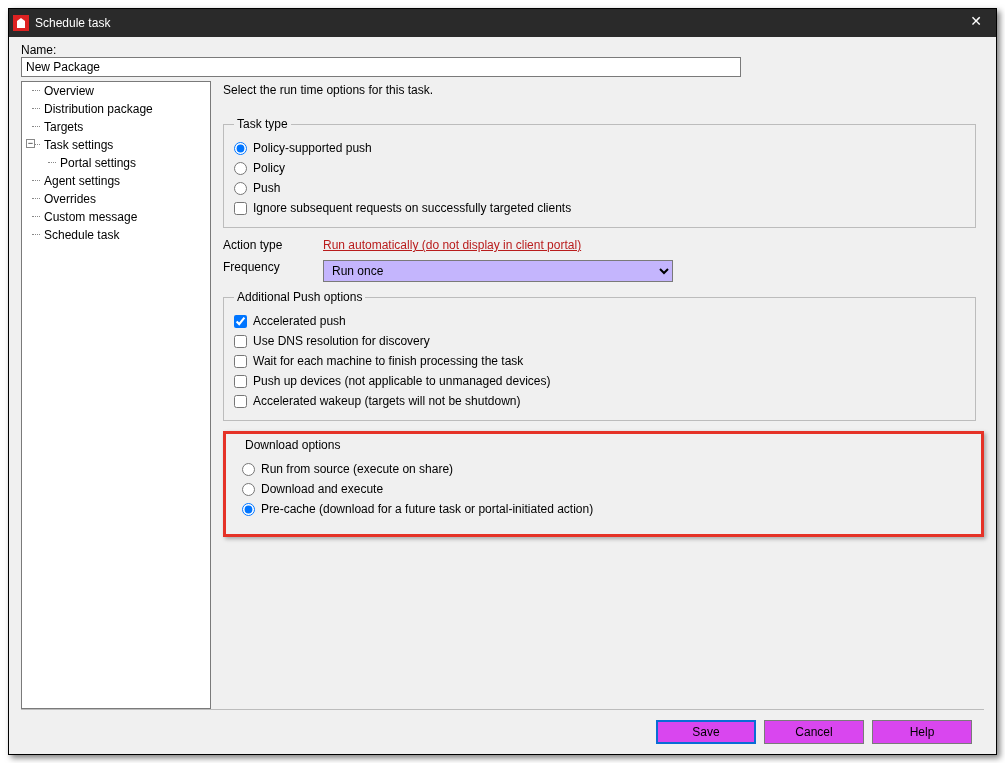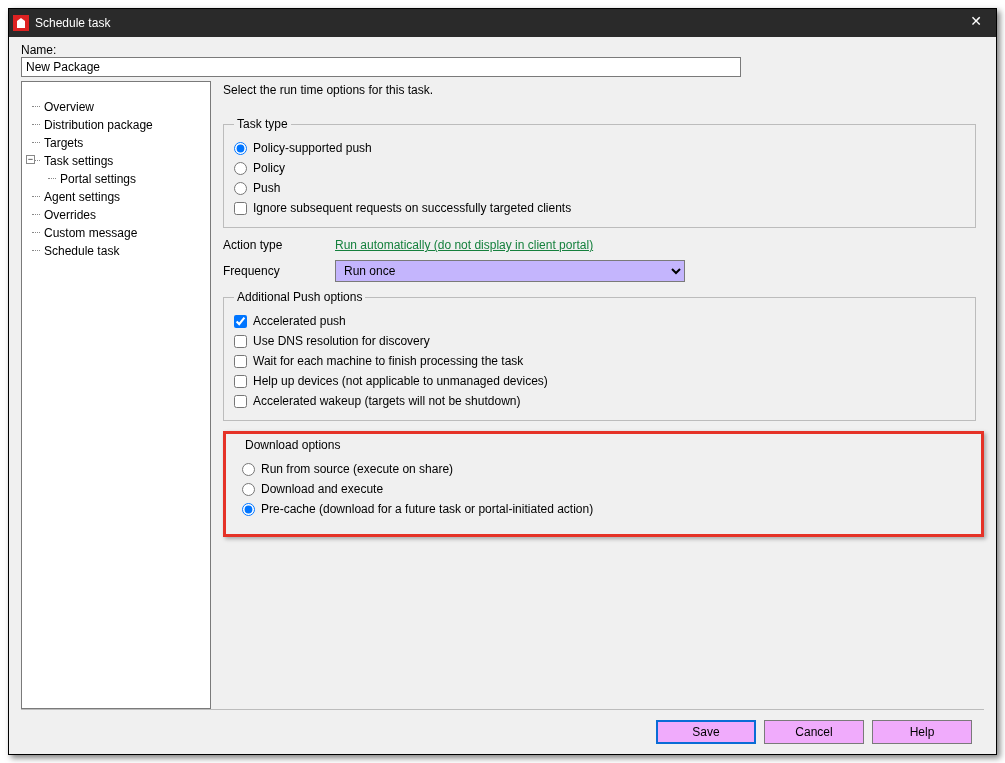--- a/index.html
+++ b/index.html
@@ -70,21 +70,21 @@
   .body-row {
     display: flex;
     flex: 1;
     gap: 12px;
     min-height: 0;
   }
   .tree-panel {
     width: 190px;
     background: #fff;
     border: 1px solid #7a7a7a;
-    padding: 16px 2px;
+    padding: 0 2px;
     overflow: auto;
   }
   .tree-item {
     padding: 1px 2px 1px 20px;
     cursor: pointer;
     white-space: nowrap;
     position: relative;
     line-height: 16px;
   }
   .tree-item.child { padding-left: 36px; }
@@ -127,27 +127,25 @@
     margin: 2px 0;
     line-height: 18px;
   }
   .opt-row input[type=radio], .opt-row input[type=checkbox] {
     margin: 0;
     width: 13px;
     height: 13px;
   }
   .field-line {
     display: flex;
-    align-items: center;
     margin: 8px 0;
-    gap: 12px;
   }
   .field-label { width: 100px; }
   .link {
-    color: #15803d;
+    color: #b91c1c;
     text-decoration: underline;
     cursor: pointer;
   }
   .select-box {
     width: 350px;
     height: 22px;
     border: 1px solid #7a7a7a;
     background: #c4b5fd;
     font-family: inherit;
     font-size: 12px;
@@ -165,21 +163,21 @@
     padding: 10px 12px;
     display: flex;
     justify-content: flex-end;
     gap: 8px;
     background: #f0f0f0;
   }
   .btn {
     width: 100px;
     height: 24px;
     border: 1px solid #7a7a7a;
-    background: #f0abfc;
+    background: #d946ef;
     font-family: inherit;
     font-size: 12px;
     cursor: pointer;
   }
   .btn.primary { border: 2px solid #0a6cd6; }
 </style>
 </head>
 <body>
 
 <div class="window">
@@ -263,21 +261,21 @@
           <label class="opt-row">
             <input type="checkbox" style="">
             <span>Use DNS resolution for discovery</span>
           </label>
           <label class="opt-row">
             <input type="checkbox" style="">
             <span>Wait for each machine to finish processing the task</span>
           </label>
           <label class="opt-row">
             <input type="checkbox" style="">
-            <span>Help up devices (not applicable to unmanaged devices)</span>
+            <span>Push up devices (not applicable to unmanaged devices)</span>
           </label>
           <label class="opt-row">
             <input type="checkbox" style="">
             <span>Accelerated wakeup (targets will not be shutdown)</span>
           </label>
         </fieldset>
 
         <div class="highlight-box">
           <fieldset>
             <legend>Download options</legend>

